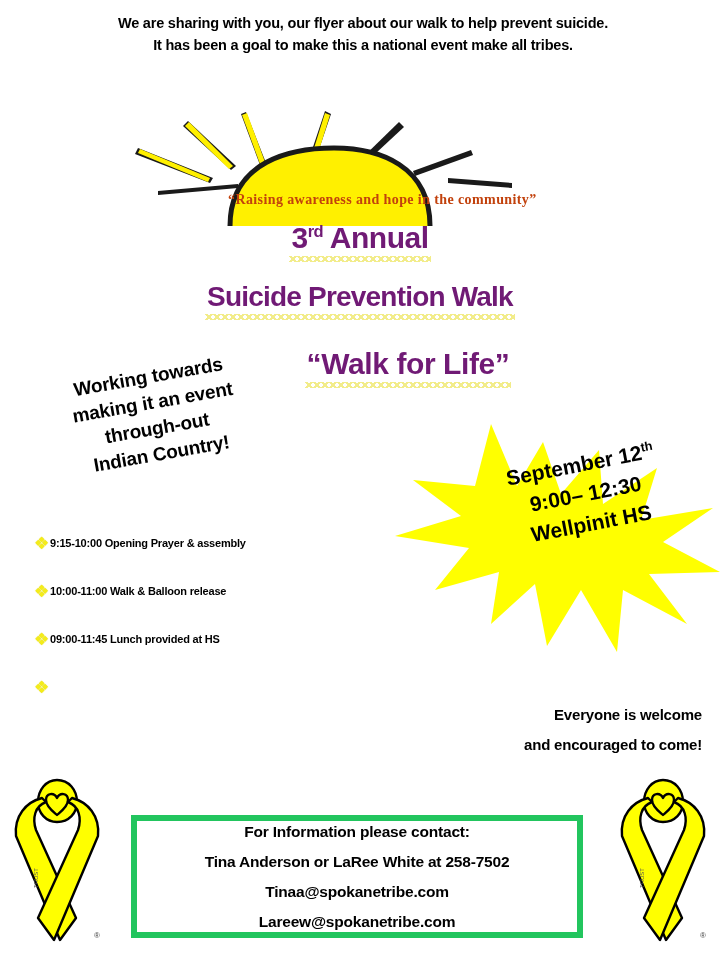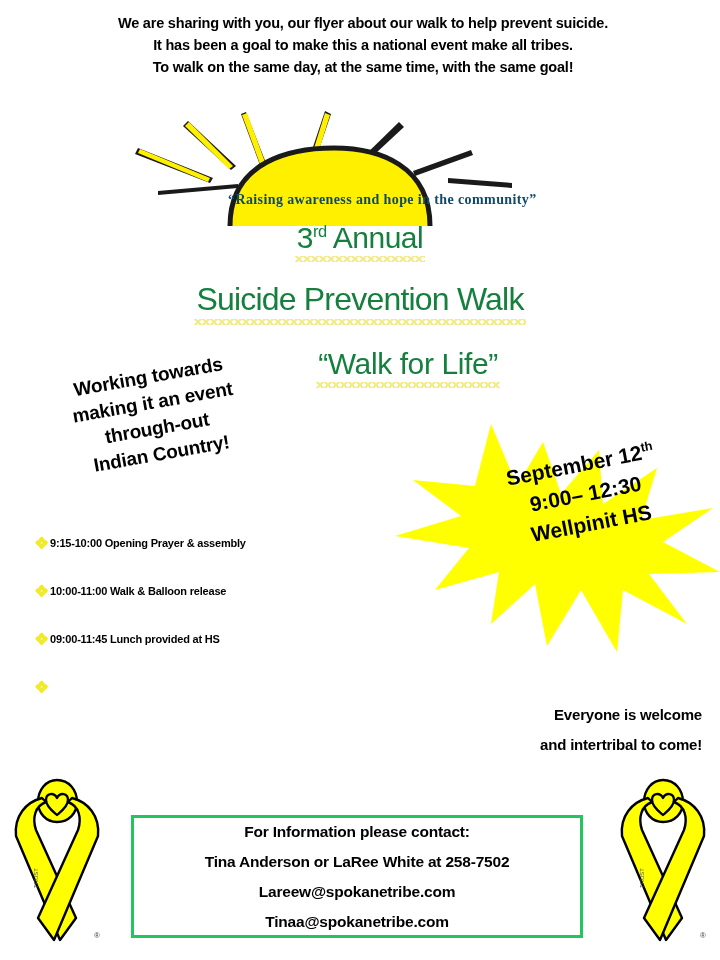--- a/index.html
+++ b/index.html
@@ -39,40 +39,40 @@
     height: 118px;
   }
   .sun-logo svg { display: block; }
   .sun-tagline {
     position: absolute;
     left: 228px;
     top: 192px;
     font-family: "Liberation Serif", serif;
     font-weight: bold;
     font-size: 14px;
-    color: #0c4a6e;
+    color: #c2410c;
     letter-spacing: 0.4px;
     white-space: nowrap;
   }
 
   
   .title-wrap { position: absolute; left: 0; width: 720px; text-align: center; }
   .title-ann  { top: 221px; }
   .title-main { top: 281px; }
   .title-sub  { top: 347px; padding-left: 48px; }
 
   .hl {
     position: relative;
     display: inline-block;
-    font-weight: normal;
-    color: #15803d;
+    font-weight: bold;
+    color: #701a75;
     white-space: nowrap;
   }
   .t-ann  { font-size: 30px; letter-spacing: -0.5px; }
-  .t-main { font-size: 32px; letter-spacing: -0.8px; }
+  .t-main { font-size: 28px; letter-spacing: -0.8px; }
   .t-sub  { font-size: 30px; letter-spacing: -0.4px; }
 
   .t-ann sup {
     font-size: 0.55em;
     vertical-align: super;
     line-height: 0;
   }
 
   
   .hl::after {
@@ -175,21 +175,21 @@
   .ribbon-right { left: 608px; }
   .ribbon svg { display: block; }
 
   
   .contact-box {
     position: absolute;
     left: 131px;
     top: 815px;
     width: 452px;
     height: 123px;
-    border: 3px solid #22c55e;
+    border: 6px solid #22c55e;
     box-sizing: border-box;
     background: #ffffff;
     display: flex;
     flex-direction: column;
     align-items: center;
     justify-content: center;
   }
   .contact-line {
     font-size: 15.5px;
     font-weight: bold;
@@ -197,21 +197,20 @@
     letter-spacing: -0.2px;
     white-space: nowrap;
   }
 </style>
 </head>
 <body>
 
 <div class="intro">
   <div>We are sharing with you, our flyer about our walk to help prevent suicide.</div>
   <div>It has been a goal to make this a national event make all tribes.</div>
-  <div>To walk on the same day, at the same time, with the same goal!</div>
 </div>
 
 <div class="sun-logo">
   <svg width="500" height="118" viewBox="0 0 500 118">
 
     <g fill="#1a1a1a">
       <path d="M40 83 L120 76 L120 80 L40 87 Z"></path>
       <path d="M20 40 L95 70 L92 75 L17 46 Z"></path>
       <path d="M70 13 L118 58 L113 62 L65 18 Z"></path>
       <path d="M128 4 L148 55 L142 57 L123 6 Z"></path>
@@ -280,21 +279,21 @@
     <span class="bullet">❖</span>
     <span class="sched-text">09:00-11:45 Lunch provided at HS</span>
   </div>
   <div class="sched-row">
     <span class="bullet">❖</span>
   </div>
 </div>
 
 <div class="welcome">
   <div>Everyone is welcome</div>
-  <div>and intertribal to come!</div>
+  <div>and encouraged to come!</div>
 </div>
 
 <div class="ribbon ribbon-left">
   <svg width="110" height="188" viewBox="0 0 110 188">
     <g fill="#ffff00" stroke="#000000" stroke-width="2.4" stroke-linejoin="round">
       <path d="M55 54 C44 54 36 45 36 34 C36 22 44 12 55 12 C67 12 75 22 75 34 C75 45 67 54 55 54 Z
                M55 30 C58 24 66 25 66 32 C66 39 57 45 55 47 C53 45 44 39 44 32 C44 25 52 24 55 30 Z"></path>
       <path d="M40 30 C24 34 12 48 14 68 L58 172 L74 150 L34 62 C30 50 33 38 44 34 Z"></path>
       <path d="M70 30 C86 34 98 48 96 68 L52 172 L36 150 L76 62 C80 50 77 38 66 34 Z"></path>
     </g>
@@ -312,15 +311,15 @@
       <path d="M70 30 C86 34 98 48 96 68 L52 172 L36 150 L76 62 C80 50 77 38 66 34 Z"></path>
     </g>
     <text x="36" y="120" fill="#555555" font-family="'Liberation Sans', sans-serif" font-size="6" transform="rotate(-90 36 120)">TRUST</text>
     <text x="92" y="170" fill="#444444" font-family="'Liberation Sans', sans-serif" font-size="8">®</text>
   </svg>
 </div>
 
 <div class="contact-box">
   <div class="contact-line">For Information please contact:</div>
   <div class="contact-line">Tina Anderson or LaRee White at 258-7502</div>
+  <div class="contact-line">Tinaa@spokanetribe.com</div>
   <div class="contact-line">Lareew@spokanetribe.com</div>
-  <div class="contact-line">Tinaa@spokanetribe.com</div>
 </div>
 
 </body></html>

